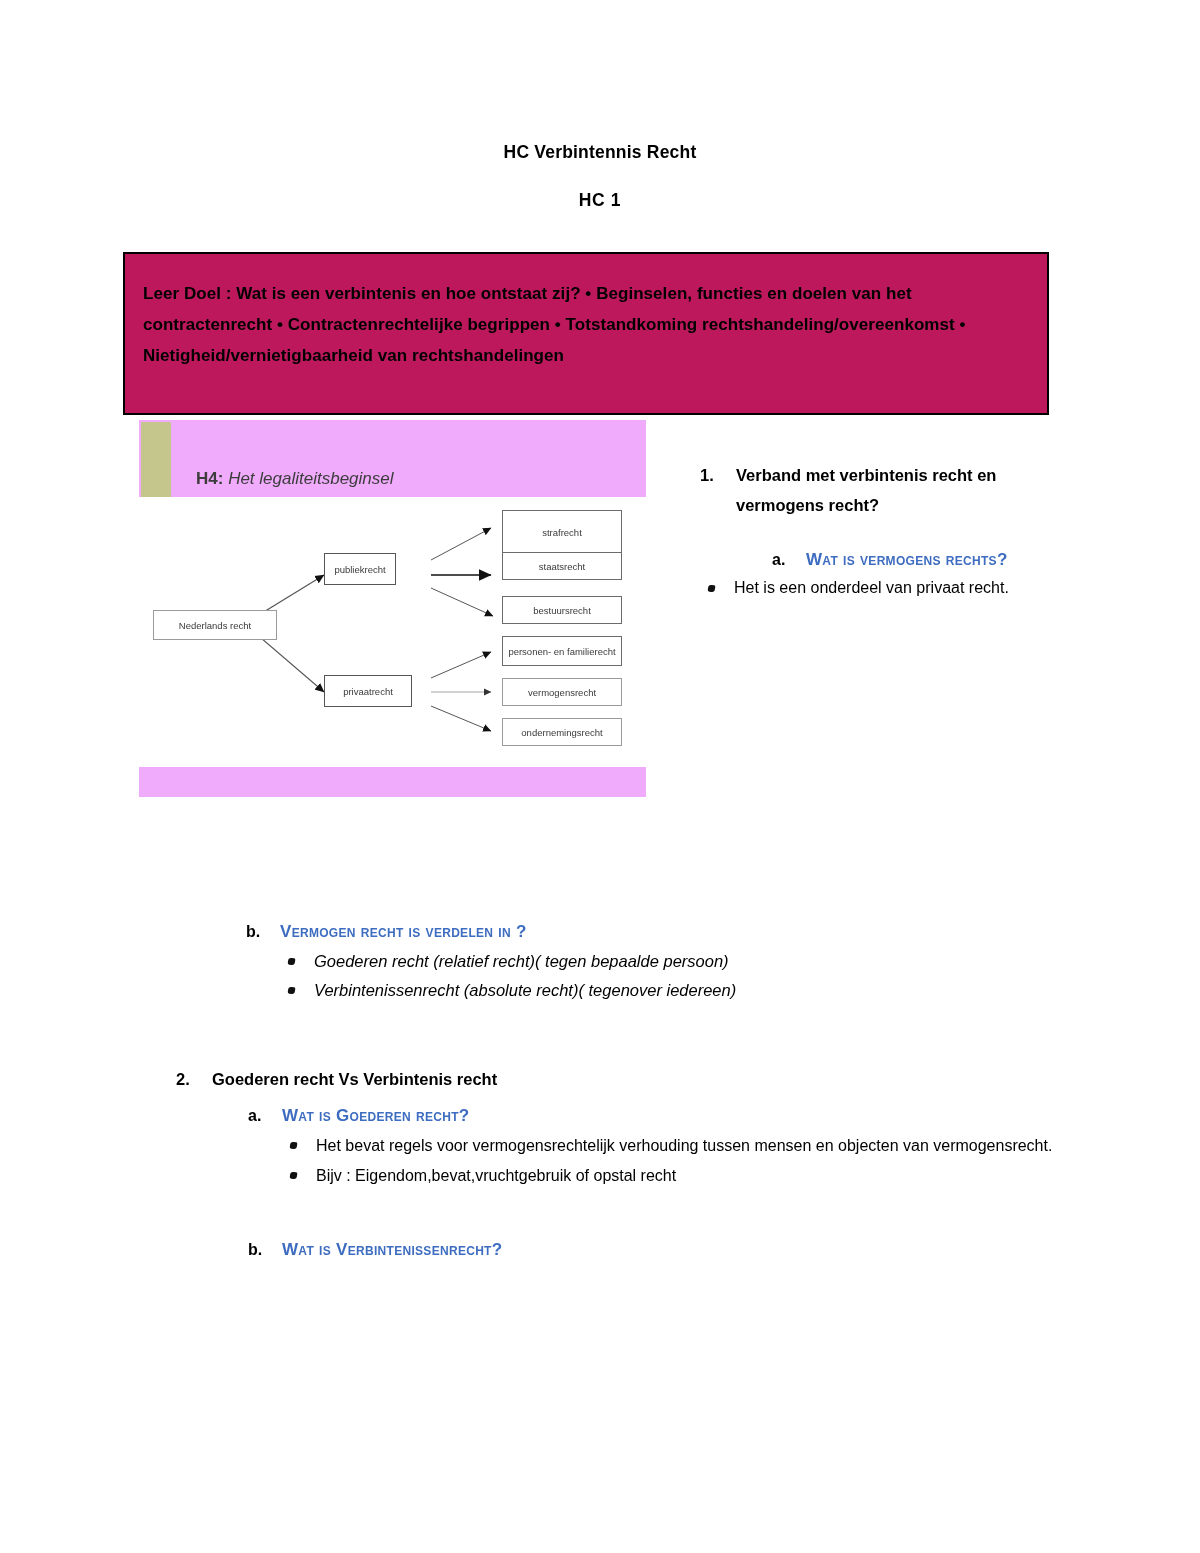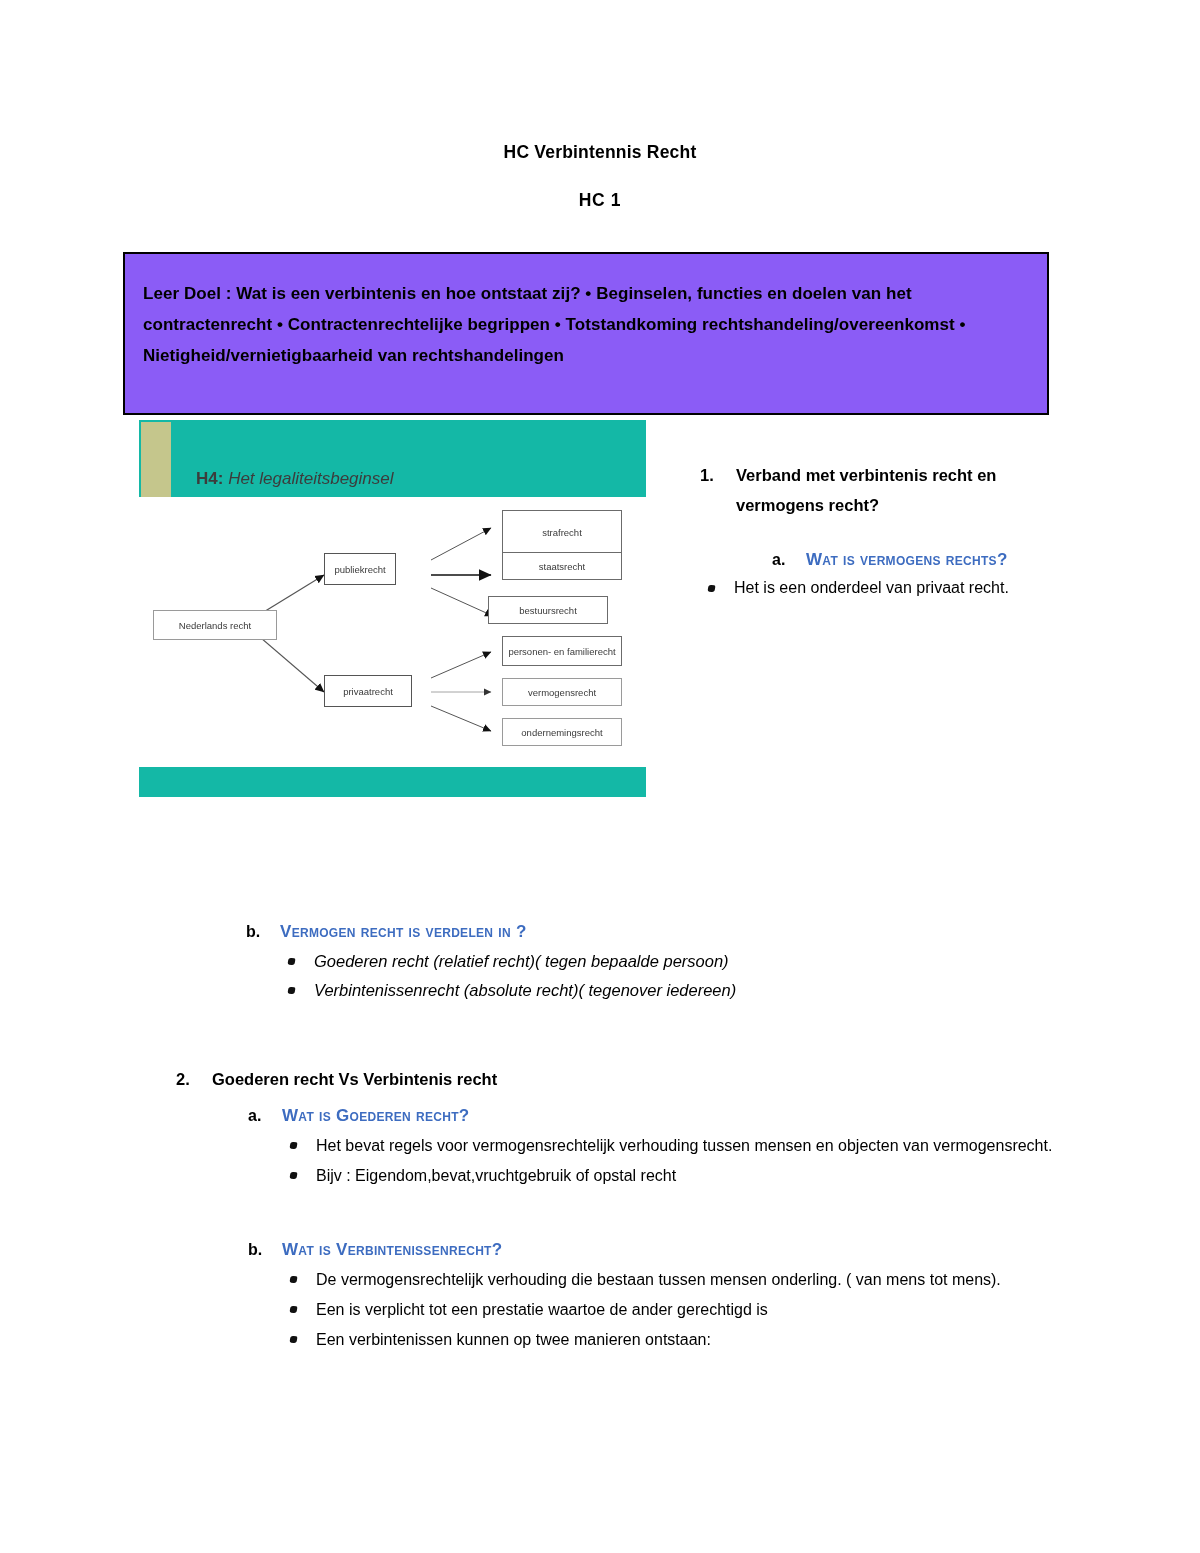--- a/index.html
+++ b/index.html
@@ -43,39 +43,39 @@
   }
 
   
   .goal-box{
     position:absolute;
     left:123px; top:252px;
     width:926px;
     height:163px;
     border:2.5px solid #000;
     box-sizing:border-box;
-    background:#8b5cf6;
+    background:#be185d;
   }
   .goal-text{
     position:absolute;
     left:18px; top:24px;
     width:890px;
     font-size:17px;
     font-weight:bold;
     line-height:31px;
     letter-spacing:0.05px;
   }
 
   
   .slide{
     position:absolute;
     left:139px; top:420px;
     width:507px;
     height:377px;
-    background:#14b8a6;
+    background:#f0abfc;
     overflow:hidden;
   }
   .slide-band-mid{
     position:absolute;
     left:0; top:77px;
     width:507px;
     height:270px;
     background:#ffffff;
   }
   .slide-olive{
@@ -255,21 +255,21 @@
 
       <path d="M292,286 L352,311" stroke="#555" stroke-width="1.0" fill="none" marker-end="url(#ah)"></path>
     </svg>
 
     <div class="dbox soft" style="left:14px;top:190px;width:124px;height:30px;">Nederlands recht</div>
     <div class="dbox strong" style="left:185px;top:133px;width:72px;height:32px;">publiekrecht</div>
     <div class="dbox strong" style="left:185px;top:255px;width:88px;height:32px;">privaatrecht</div>
 
     <div class="dbox" style="left:363px;top:90px;width:120px;height:44px;">strafrecht</div>
     <div class="dbox" style="left:363px;top:132px;width:120px;height:28px;">staatsrecht</div>
-    <div class="dbox" style="left:349px;top:176px;width:120px;height:28px;">bestuursrecht</div>
+    <div class="dbox" style="left:363px;top:176px;width:120px;height:28px;">bestuursrecht</div>
     <div class="dbox" style="left:363px;top:216px;width:120px;height:30px;">personen- en familierecht</div>
     <div class="dbox soft" style="left:363px;top:258px;width:120px;height:28px;">vermogensrecht</div>
     <div class="dbox soft" style="left:363px;top:298px;width:120px;height:28px;">ondernemingsrecht</div>
   </div>
 
   <div class="col-right">
     <div class="num-line">
       <span class="num-marker">1.</span>
       <span class="num-body">Verband met verbintenis recht en vermogens recht?</span>
     </div>
@@ -310,20 +310,15 @@
       <li>Het bevat regels voor vermogensrechtelijk verhouding tussen mensen en objecten van vermogensrecht.</li>
       <li>Bijv : Eigendom,bevat,vruchtgebruik of opstal recht</li>
     </ul>
   </div>
 
   <div class="block2b">
     <div class="sub-a">
       <span class="sub-marker">b.</span>
       <span class="sub-head">Wat is Verbintenissenrecht?</span>
     </div>
-    <ul class="blist">
-      <li>De vermogensrechtelijk verhouding die bestaan tussen mensen onderling. ( van mens tot mens).</li>
-      <li>Een is verplicht tot een prestatie waartoe de ander gerechtigd is</li>
-      <li>Een verbintenissen kunnen op twee manieren ontstaan:</li>
-    </ul>
   </div>
 
 </div>
 
 </body></html>

